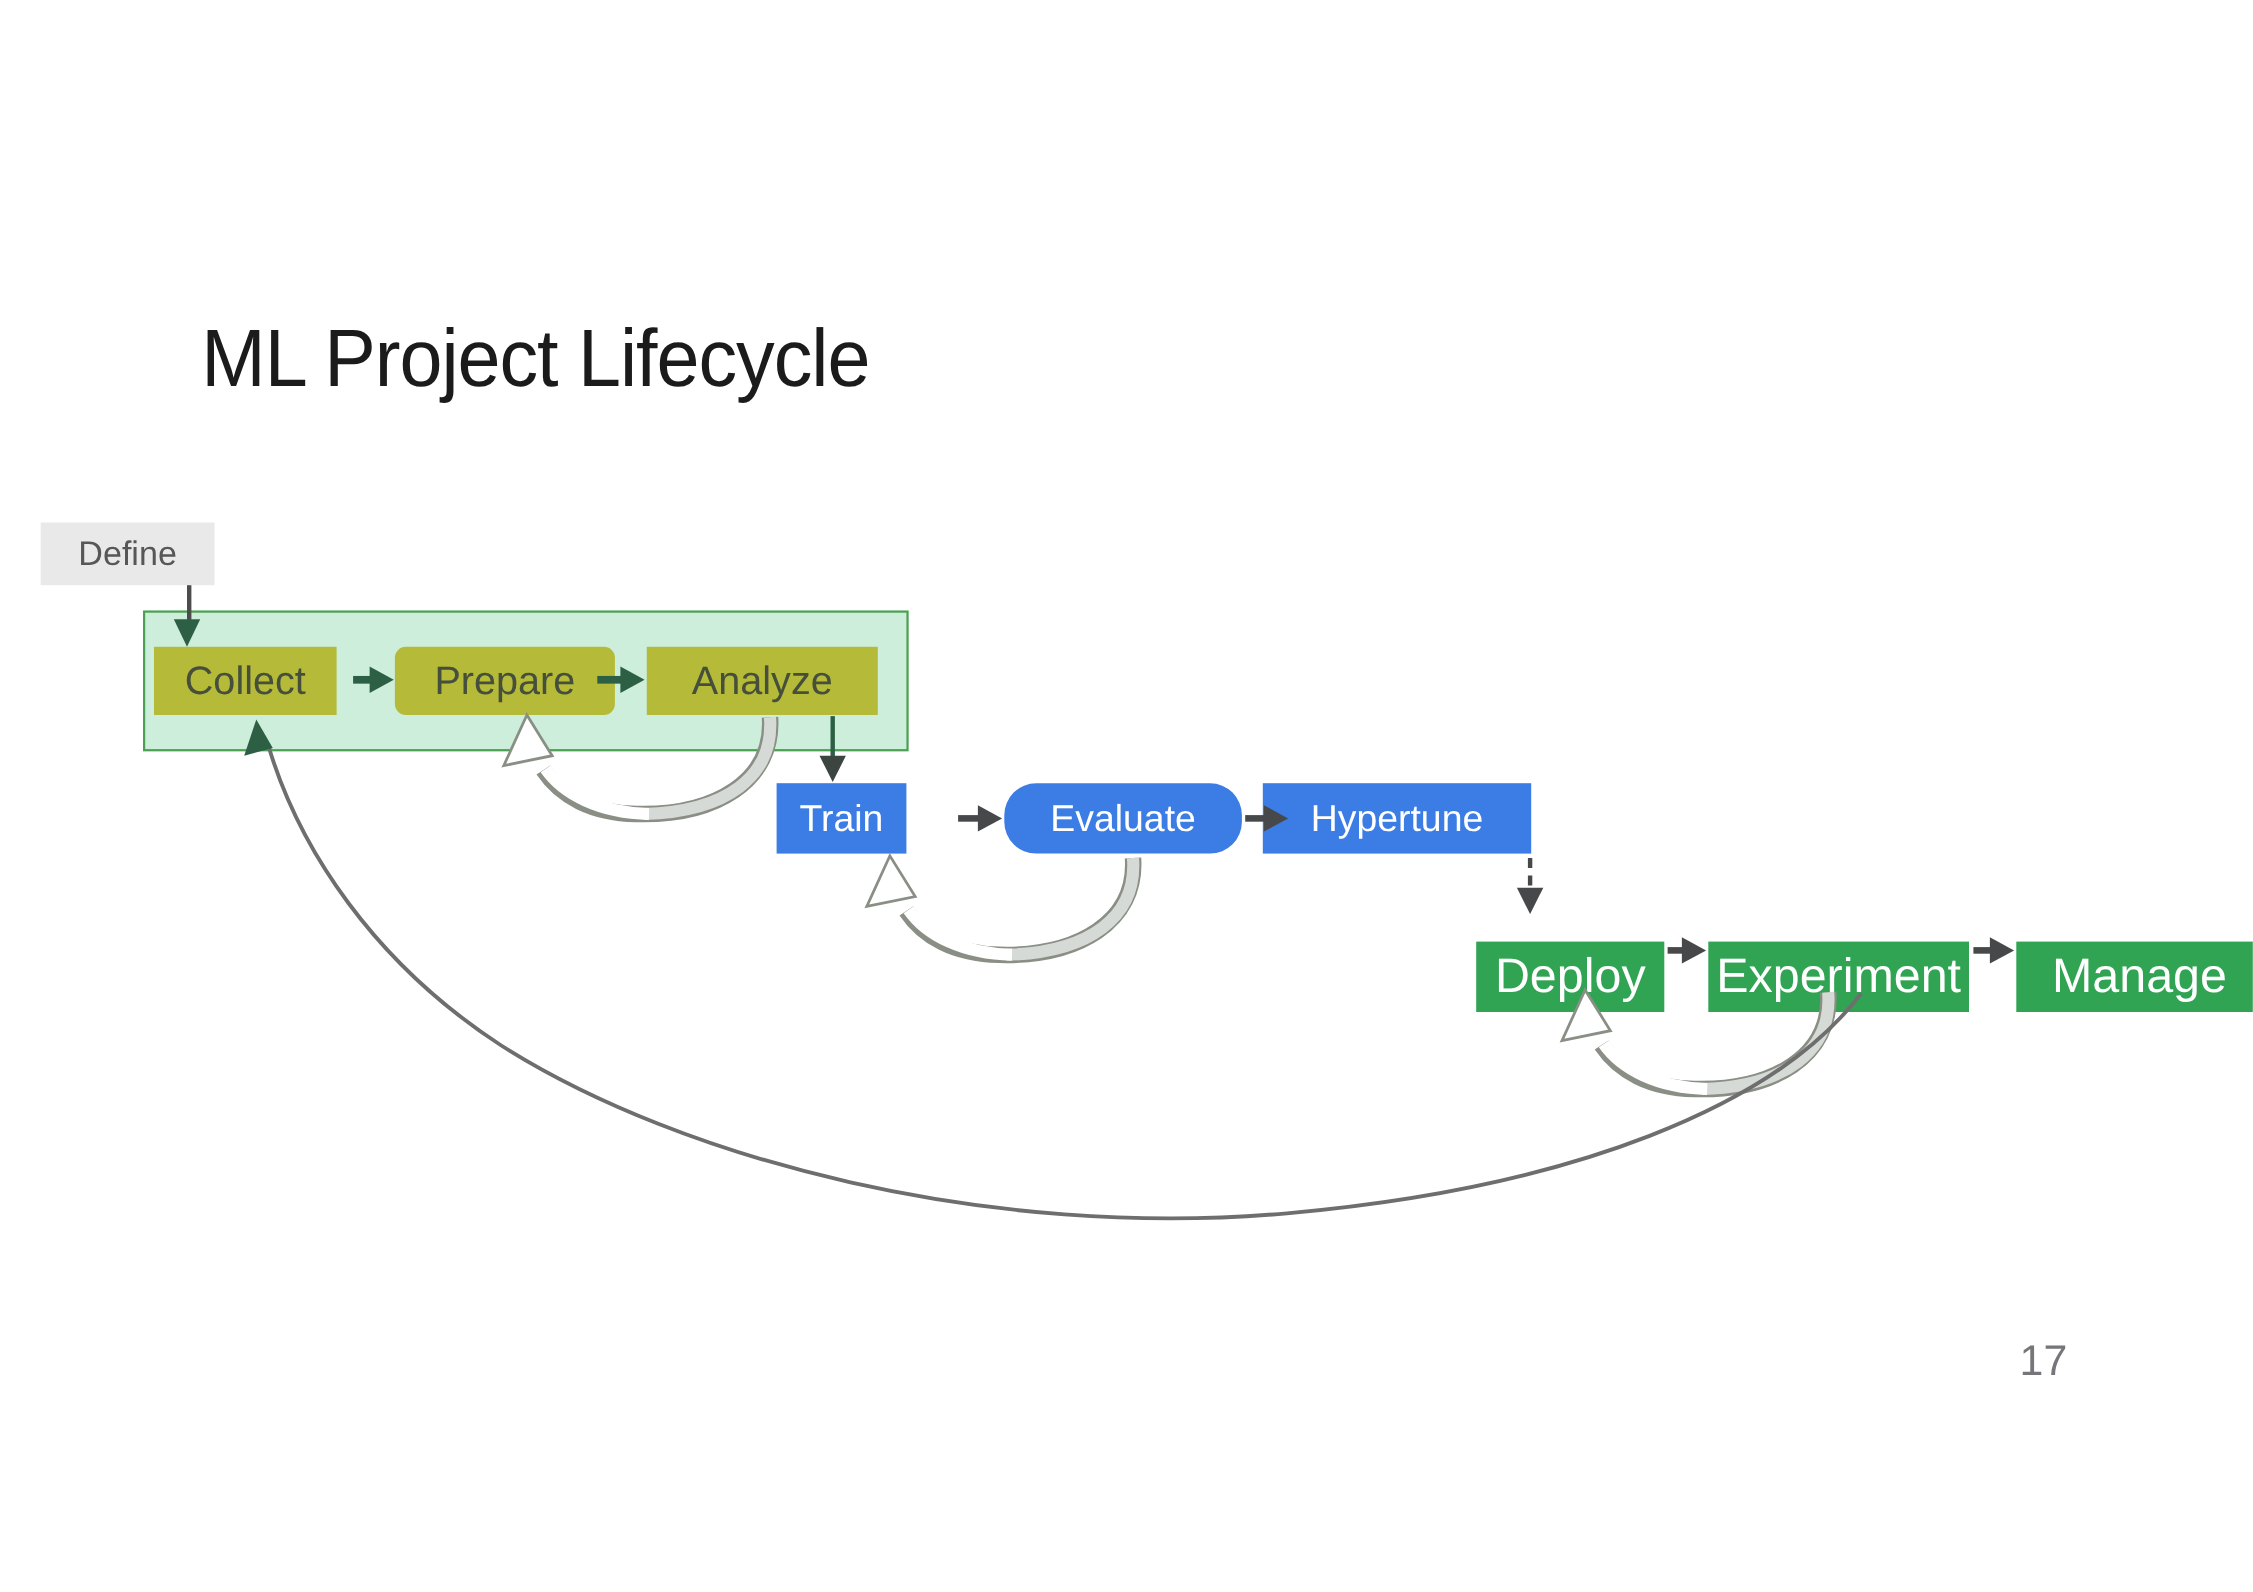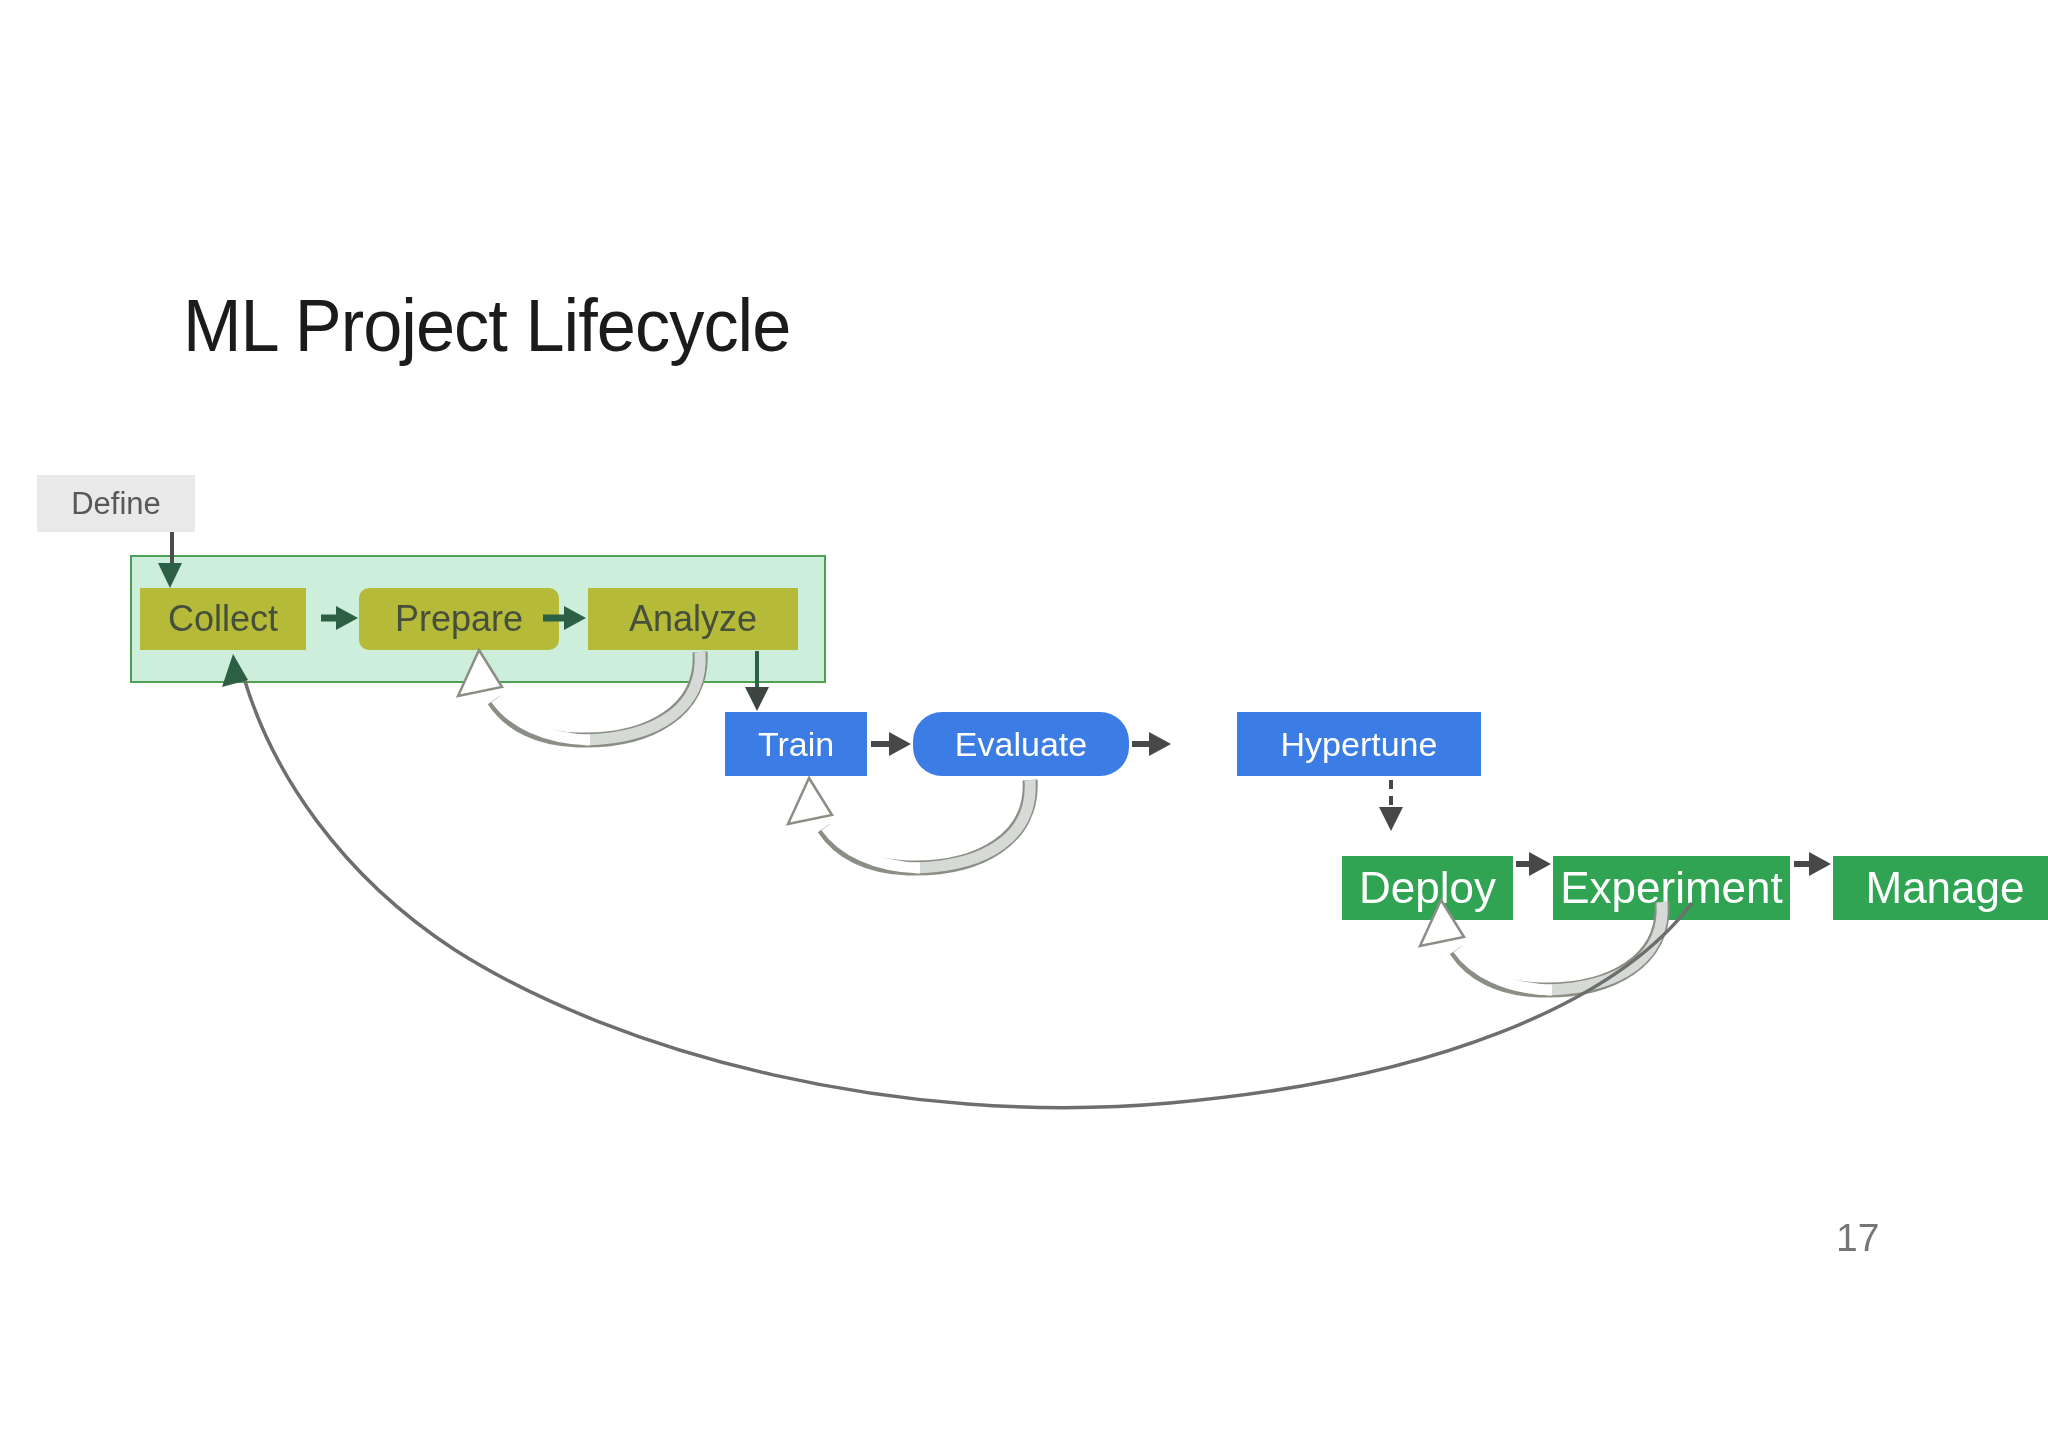--- a/index.html
+++ b/index.html
@@ -29,23 +29,23 @@
     background:var(--data-stage-bg);color:var(--data-stage-text);
     font-size:36px;height:62px;top:588px;
   }
   .collect{left:140px;width:166px;}
   .prepare{left:359px;width:200px;border-radius:10px;}
   .analyze{left:588px;width:210px;}
   .model-stage{
     background:var(--model-stage-bg);color:var(--box-text-light);
     font-size:34px;height:64px;top:712px;
   }
-  .train{left:725px;width:142px;text-align:center;}
+  .train{left:706px;width:118px;text-align:center;}
   .evaluate{left:913px;width:216px;border-radius:29px;}
-  .hypertune{left:1237px;width:244px;}
+  .hypertune{left:1148px;width:244px;}
   .deploy-stage{
     background:var(--deploy-stage-bg);color:var(--box-text-light);
     font-size:44px;height:64px;top:856px;
   }
   .deploy{left:1342px;width:171px;}
   .experiment{left:1553px;width:237px;}
   .manage{left:1833px;width:224px;}
   .page-number{
     position:absolute;left:1836px;top:1216px;font-size:39px;color:#76767a;
   }

